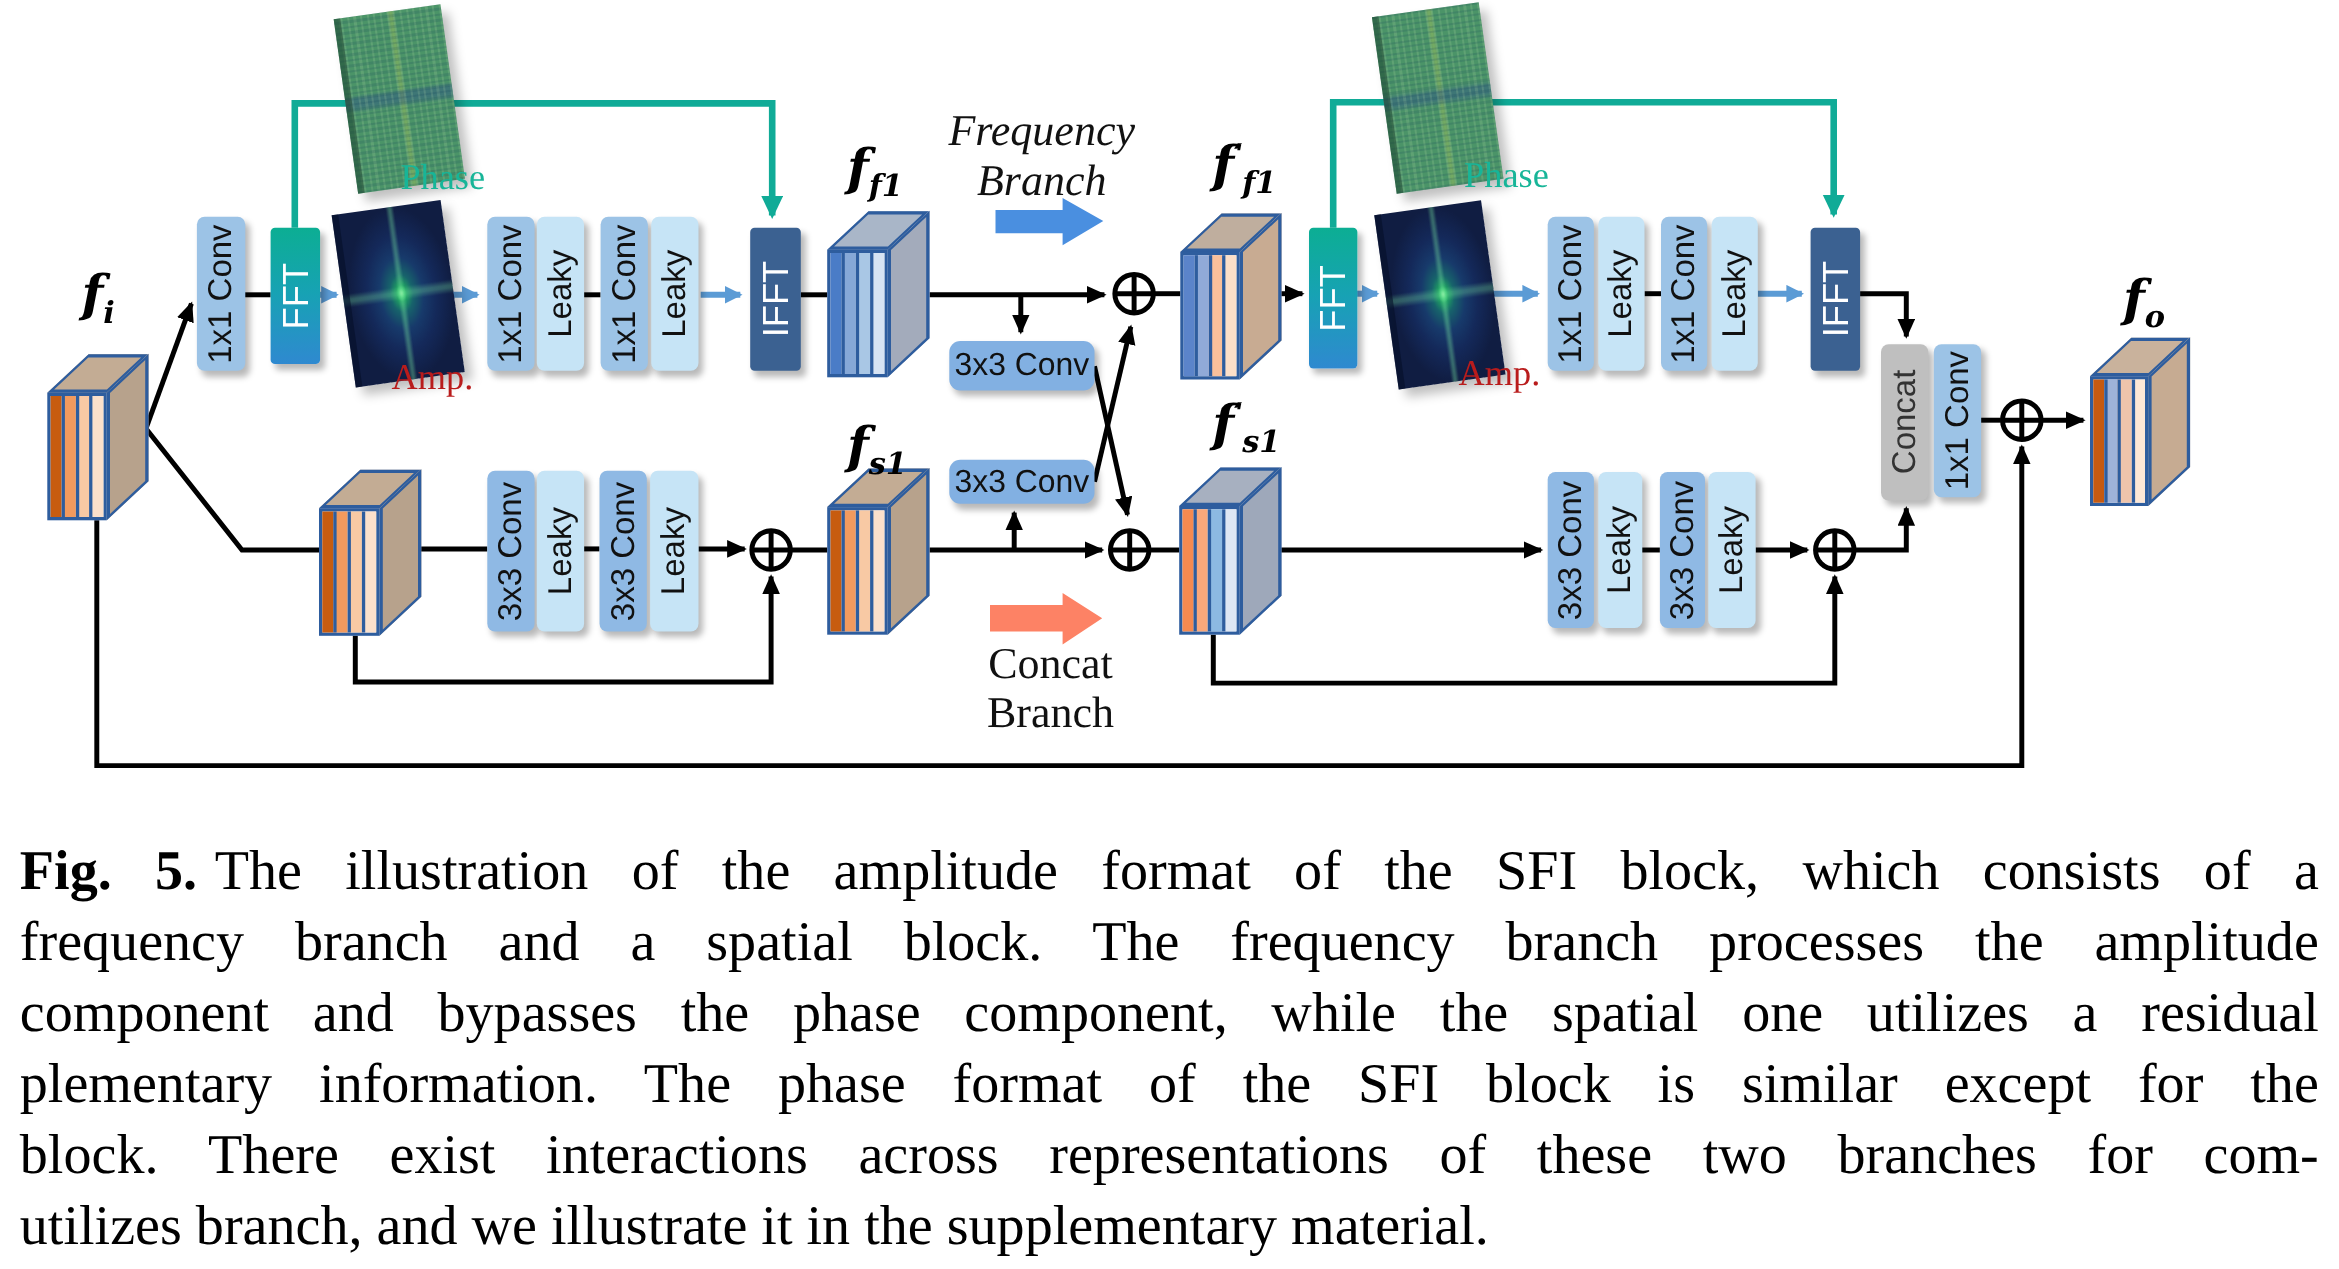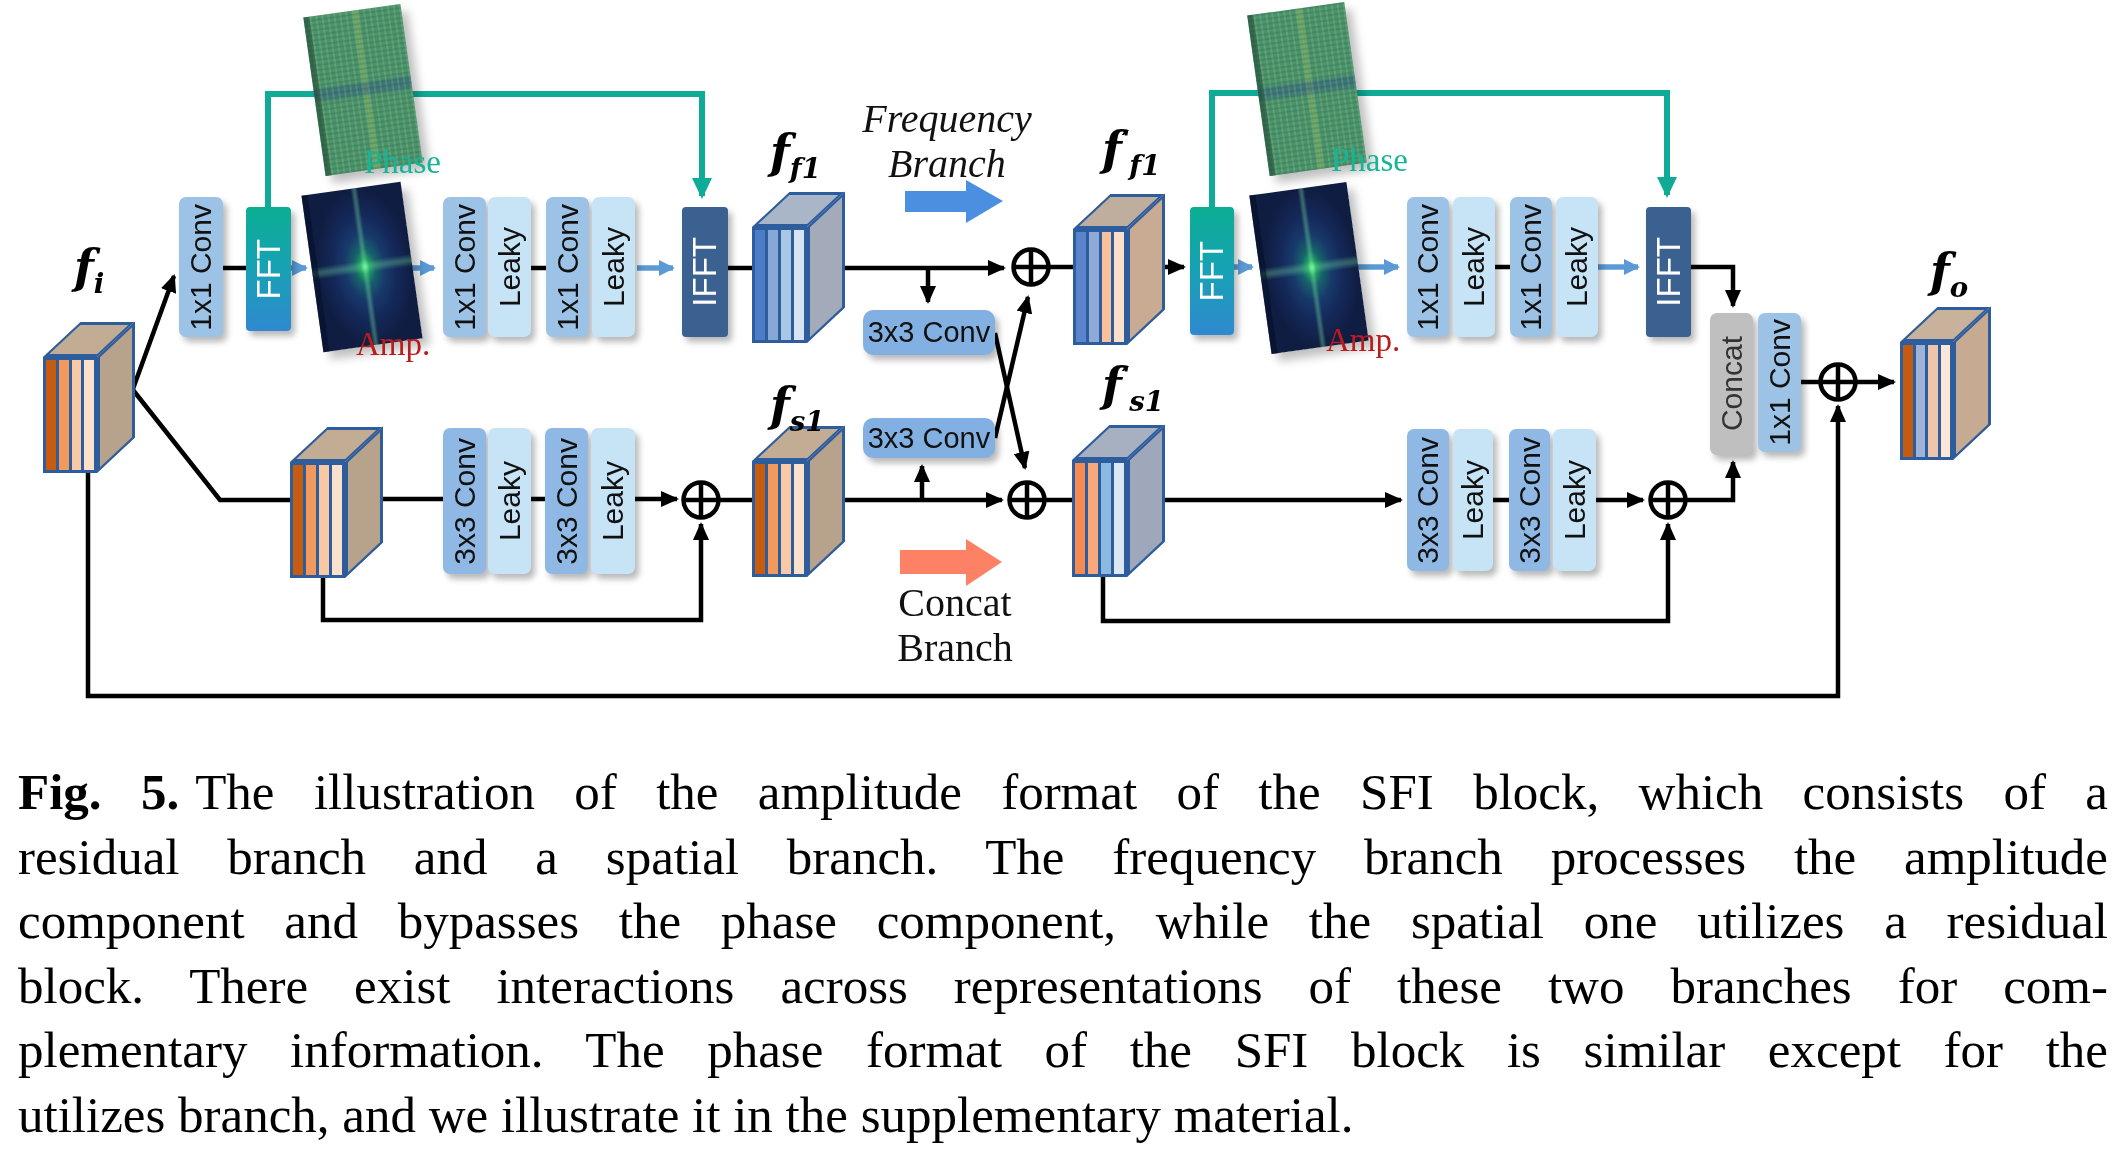--- a/index.html
+++ b/index.html
@@ -347,19 +347,19 @@
   <div class="fm" style="left:770px;top:125px;"><span>f</span><sub>f1</sub></div>
   <div class="fm" style="left:770px;top:362px;margin-top:16px;"><span>f</span><sub>s1</sub></div>
   <div class="fm" style="left:1102px;top:122px;"><span>f</span><span class="pr">′</span><sub>f1</sub></div>
   <div class="fm" style="left:1102px;top:358px;"><span>f</span><span class="pr">′</span><sub>s1</sub></div>
   <div class="fm" style="left:1930px;top:244px;"><span>f</span><sub>o</sub></div>
 
 </div>
 
 <div class="caption">
   <div class="cap-line jl"><span class="capb">Fig. 5.</span><span>The illustration of the amplitude format of the SFI block, which consists of a</span></div>
-  <div class="cap-line jl">residual branch and a spatial branch. The frequency branch processes the amplitude</div>
+  <div class="cap-line jl">frequency branch and a spatial block. The frequency branch processes the amplitude</div>
   <div class="cap-line jl">component and bypasses the phase component, while the spatial one utilizes a residual</div>
+  <div class="cap-line jl">plementary information. The phase format of the SFI block is similar except for the</div>
   <div class="cap-line jl">block. There exist interactions across representations of these two branches for com-</div>
-  <div class="cap-line jl">plementary information. The phase format of the SFI block is similar except for the</div>
   <div class="cap-line">utilizes branch, and we illustrate it in the supplementary material.</div>
 </div>
 </div>
 
 </body></html>

